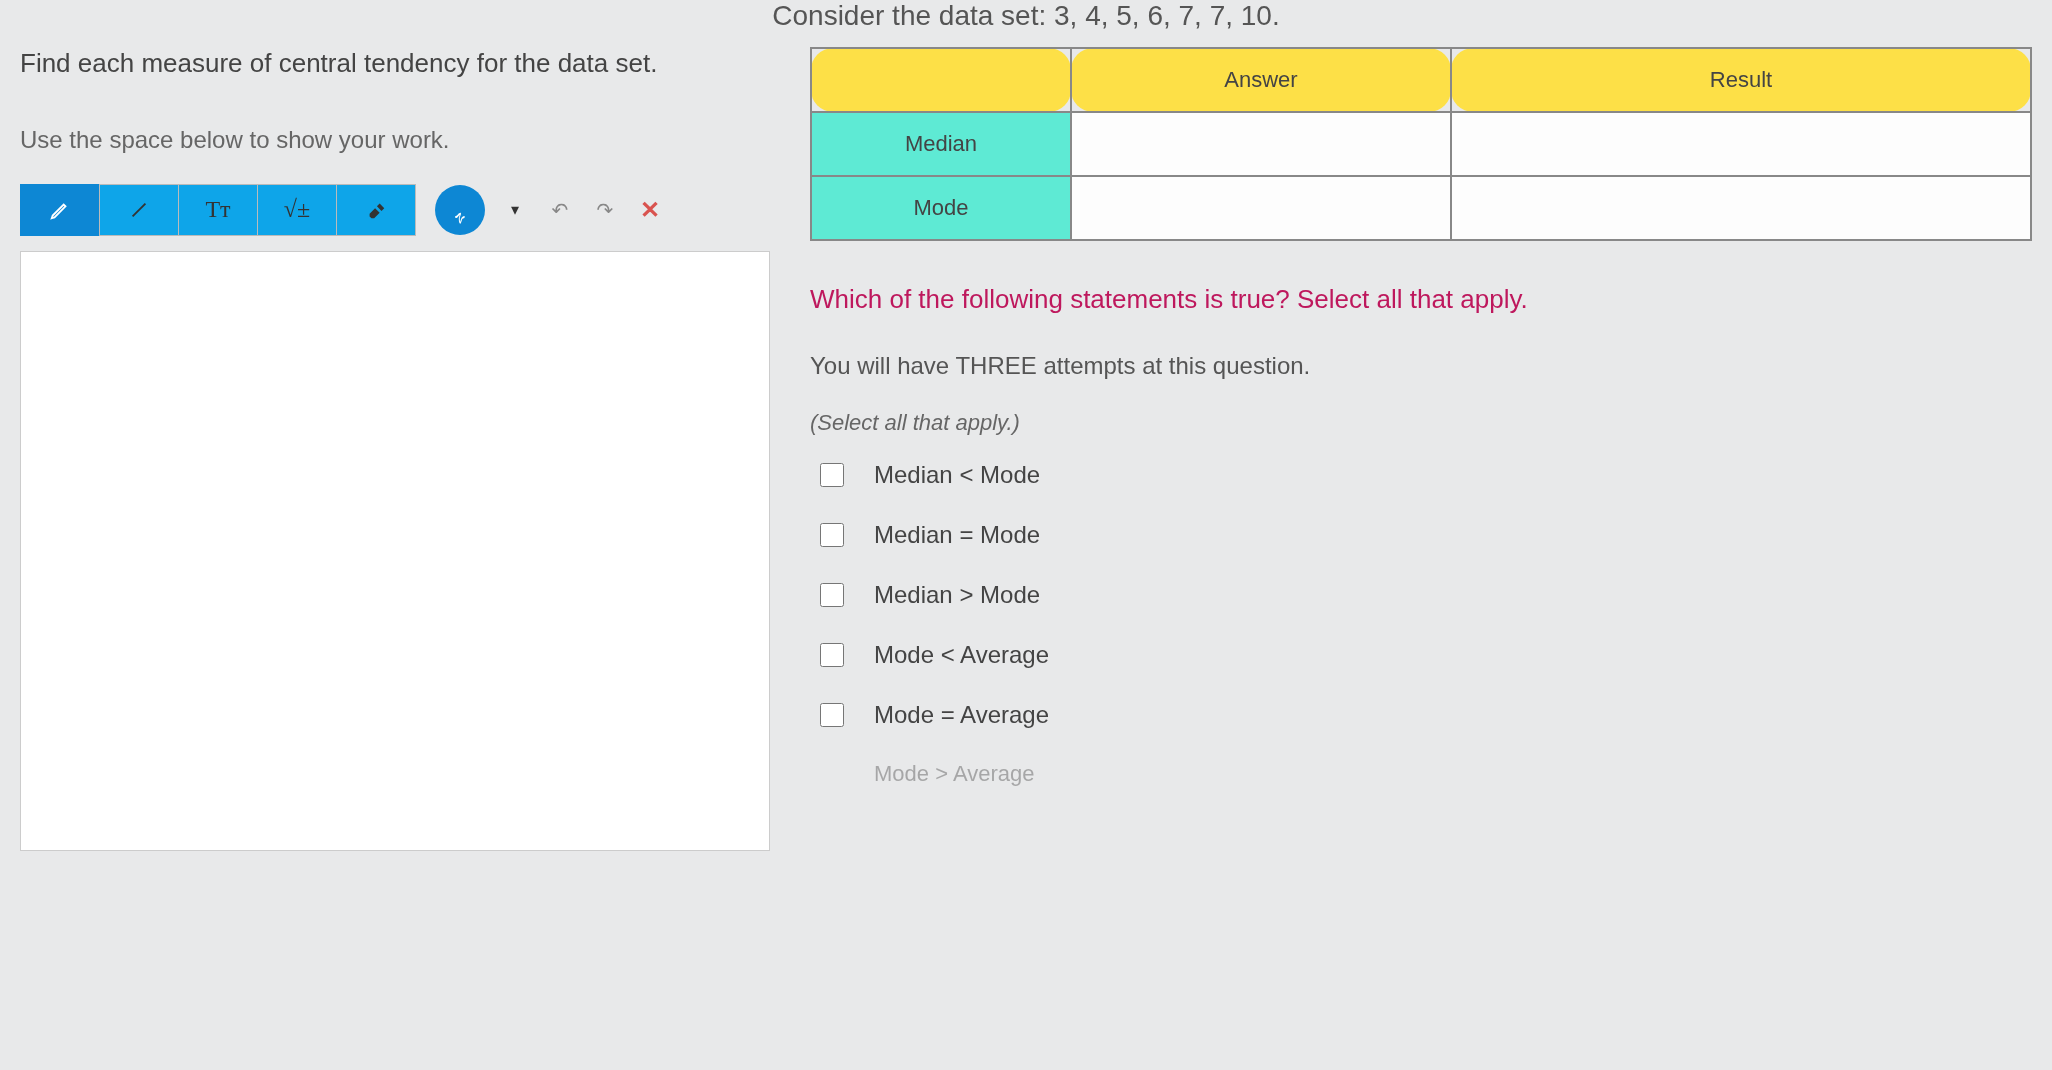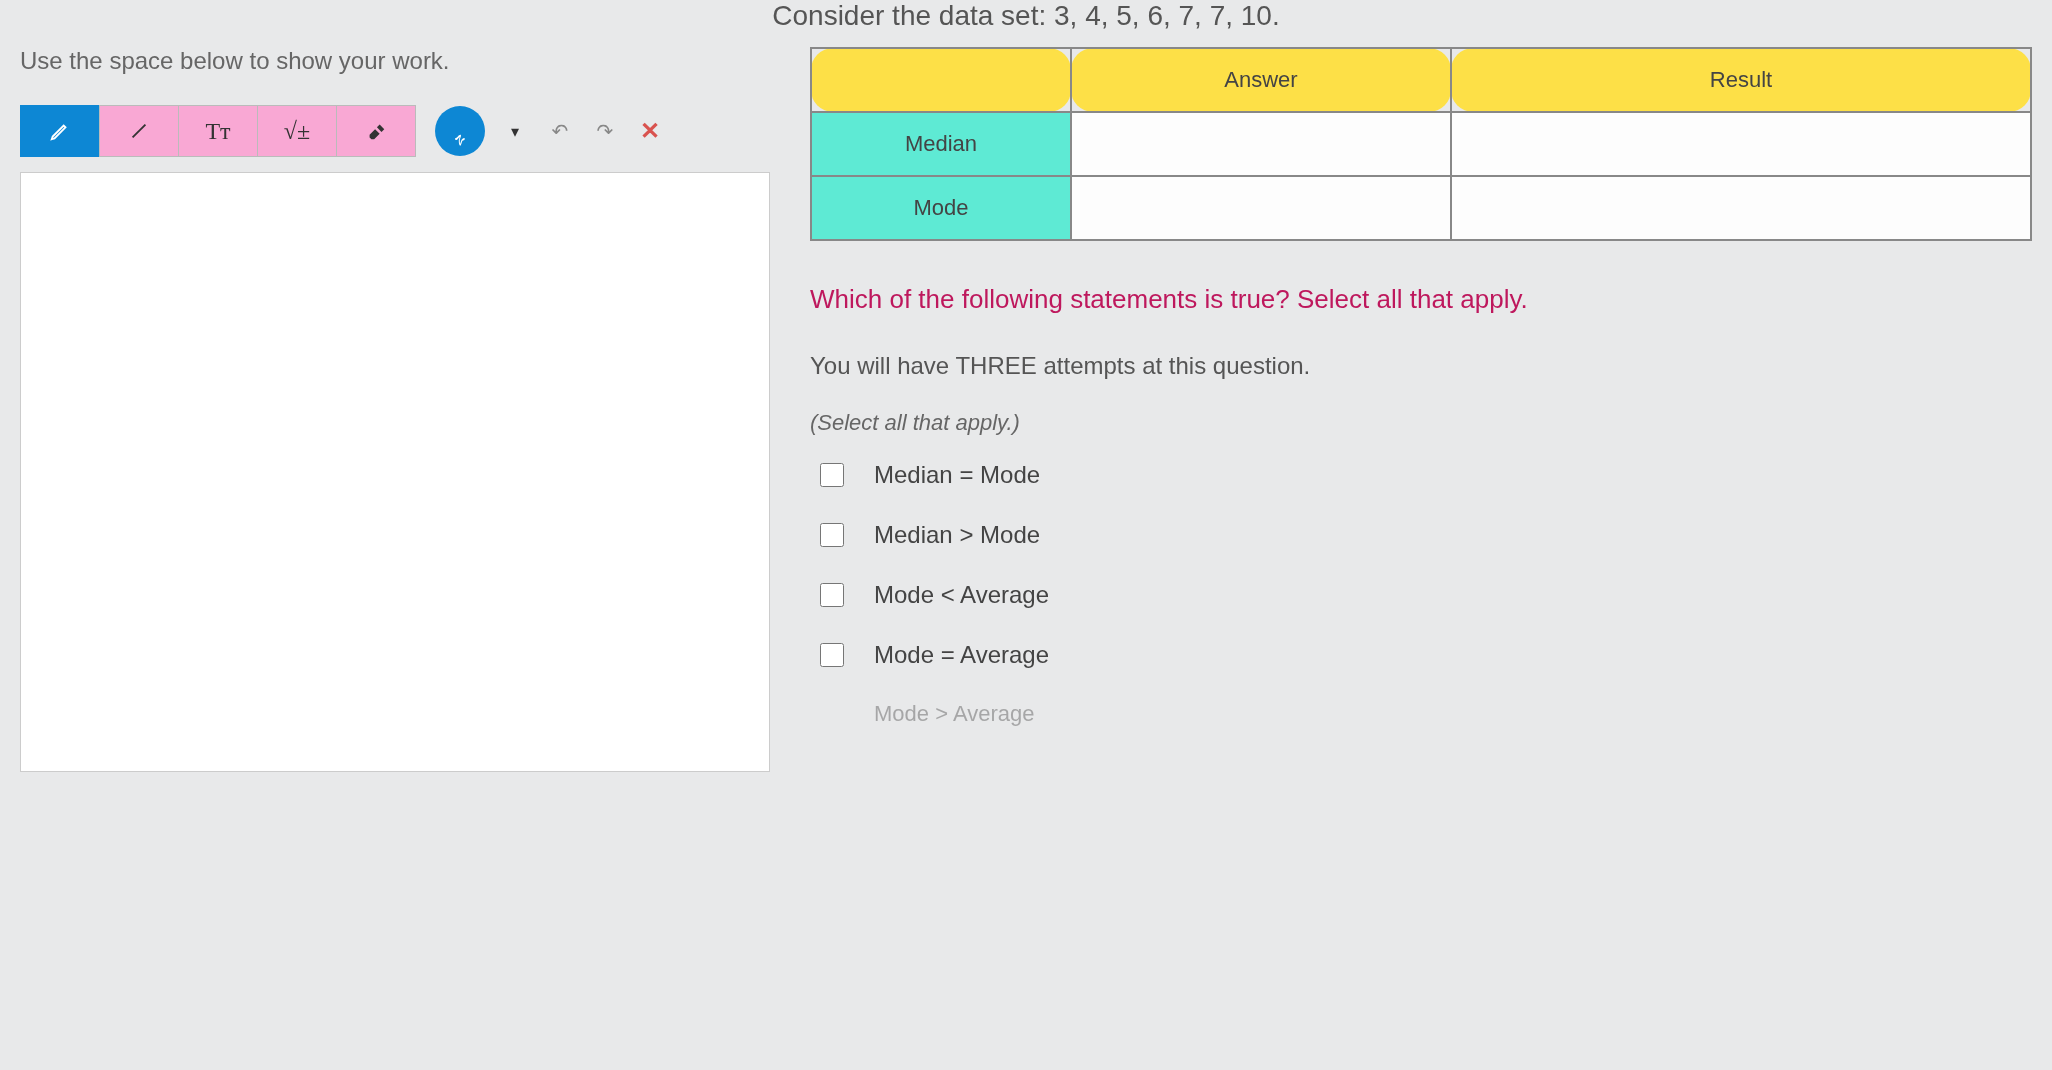--- a/index.html
+++ b/index.html
@@ -50,21 +50,21 @@
     .toolbar {
       display: flex;
       align-items: center;
       gap: 0;
       margin-bottom: 15px;
     }
     .tool-btn {
       width: 80px;
       height: 52px;
       border: 1px solid #bbb;
-      background: #f9a8d4;
+      background: #0ea5e9;
       display: flex;
       align-items: center;
       justify-content: center;
       font-size: 22px;
       color: #333;
       cursor: pointer;
       margin-right: -1px;
     }
     .tool-btn.active {
       background: #0d87d4;
@@ -174,20 +174,21 @@
     }
   </style>
 </head>
 <body>
 
 <div class="header-text">Consider the data set: 3, 4, 5, 6, 7, 7, 10.</div>
 
 <div class="container">
 
   <div class="left-col">
+    <div class="instruction">Find each measure of central tendency for the data set.</div>
     <div class="subinstruction">Use the space below to show your work.</div>
 
     <div class="toolbar">
       <div class="tool-btn active">
         <svg viewBox="0 0 24 24" fill="none" stroke="white" stroke-width="2">
           <path d="M3 21l3-1 12-12-2-2L4 18l-1 3z"></path>
         </svg>
       </div>
       <div class="tool-btn">
         <svg viewBox="0 0 24 24" fill="none" stroke="#333" stroke-width="2">
@@ -239,20 +240,24 @@
         </tr>
       </tbody>
     </table>
 
     <div class="question-text">Which of the following statements is true? Select all that apply.</div>
     <div class="attempts-text">You will have THREE attempts at this question.</div>
     <div class="select-hint">(Select all that apply.)</div>
 
     <div class="option-row">
       <input type="checkbox" style="">
+      <label>Median &lt; Mode</label>
+    </div>
+    <div class="option-row">
+      <input type="checkbox" style="">
       <label>Median = Mode</label>
     </div>
     <div class="option-row">
       <input type="checkbox" style="">
       <label>Median &gt; Mode</label>
     </div>
     <div class="option-row">
       <input type="checkbox" style="">
       <label>Mode &lt; Average</label>
     </div>

